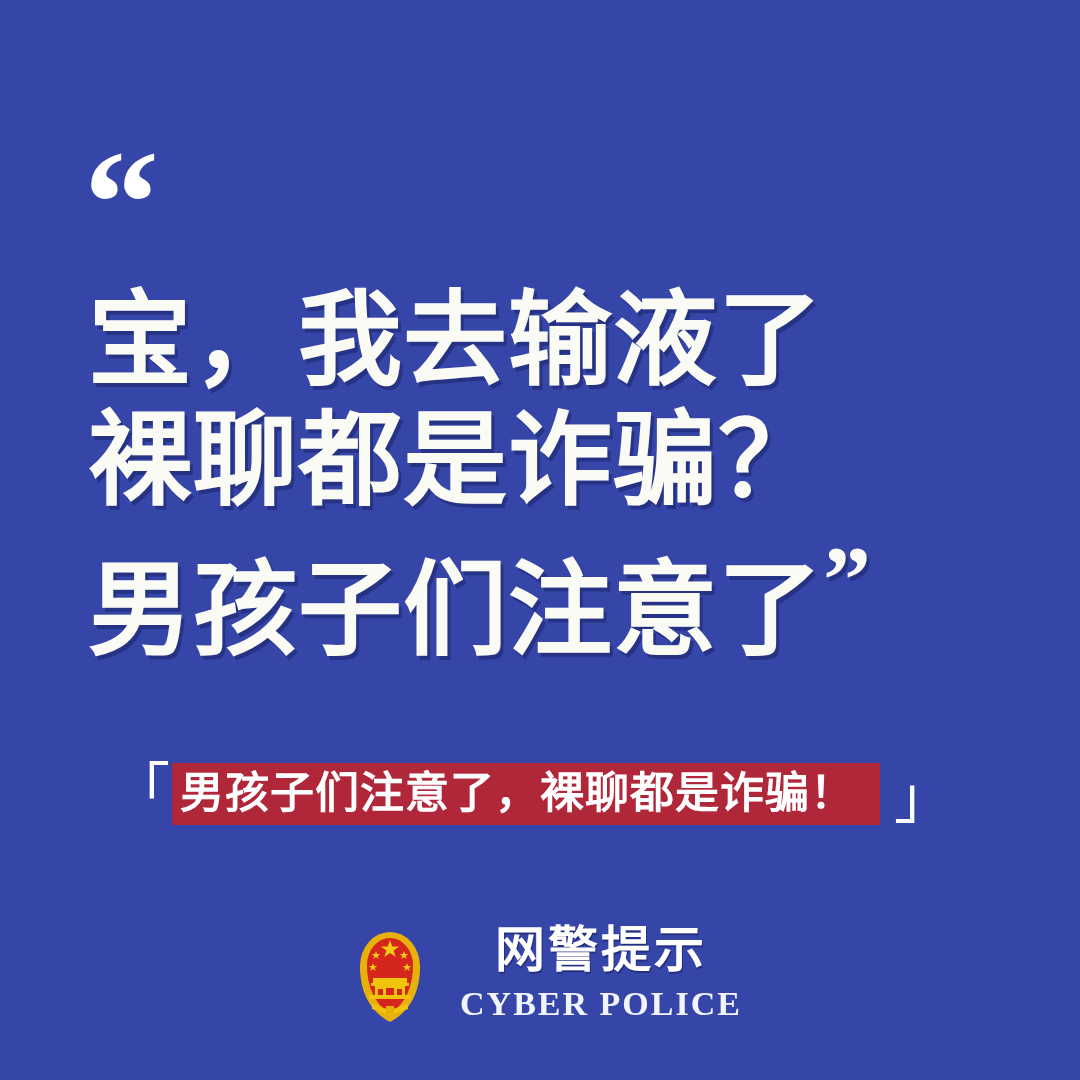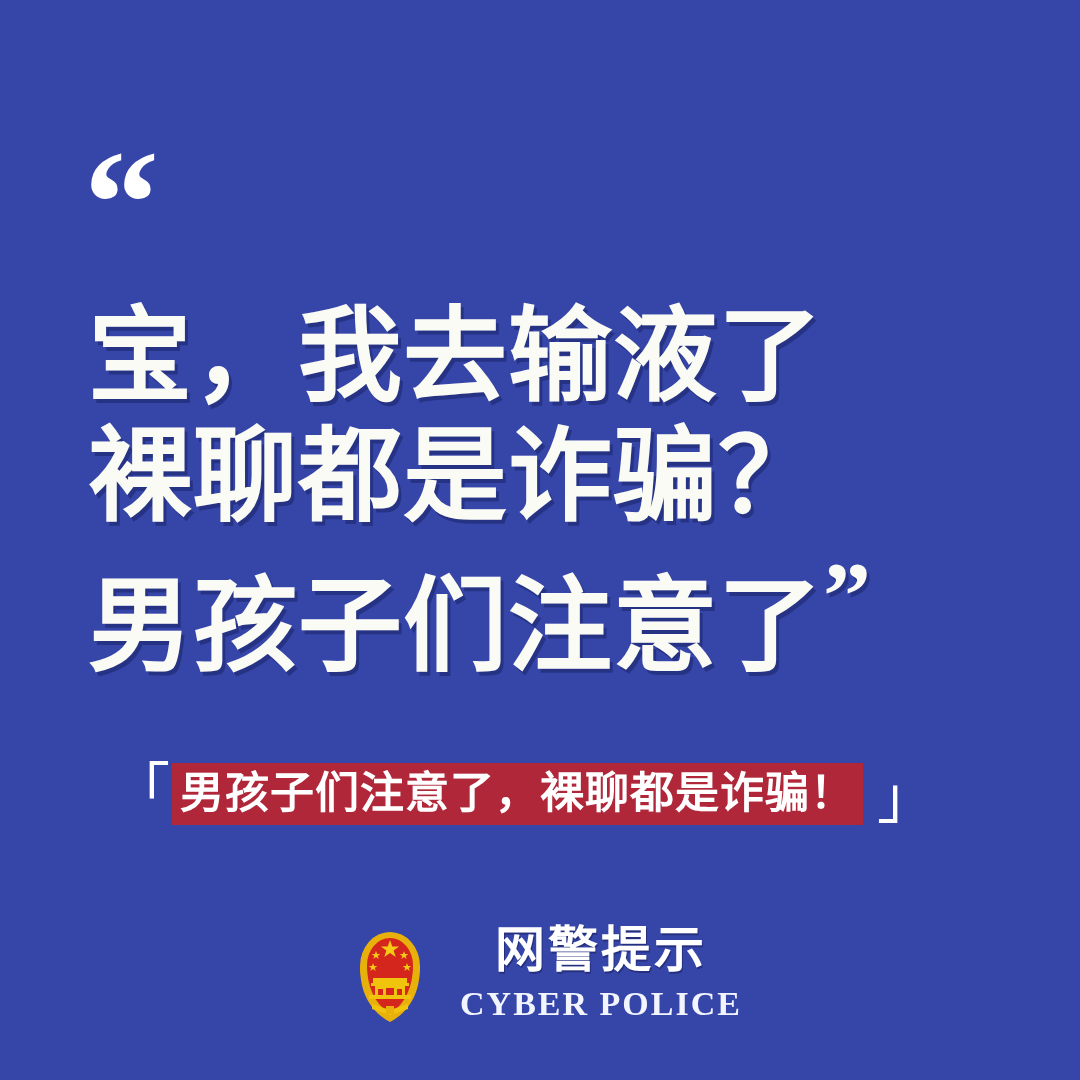--- a/index.html
+++ b/index.html
@@ -34,21 +34,21 @@
     line-height: 1;
     color: #ffffff;
     letter-spacing: -6px;
     user-select: none;
   }
 
   
   .headline {
     position: absolute;
     left: 88px;
-    top: 296px;
+    top: 280px;
     width: 940px;
   }
   .headline-line {
     display: block;
     font-family: "DejaVu Sans", "Liberation Sans", sans-serif;
     font-size: 104px;
     font-weight: 700;
     color: #fbfbf5;
     line-height: 120px;
     letter-spacing: 1px;
@@ -82,21 +82,21 @@
   .bracket-open { margin-right: 2px; transform: translateY(-4px); }
   .bracket-close { margin-left: 14px; transform: translateY(4px); }
 
   .banner-chip {
     background: #b0273a;
     color: #ffffff;
     font-family: "DejaVu Sans", "Liberation Sans", sans-serif;
     font-size: 44px;
     font-weight: 700;
     line-height: 1;
-    padding: 8px 8px 10px 8px;
+    padding: 8px 25px 10px 8px;
     white-space: nowrap;
     letter-spacing: 1px;
   }
 
   
   .footer-logo {
     position: absolute;
     left: 4px;
     right: 0;
     top: 920px;

